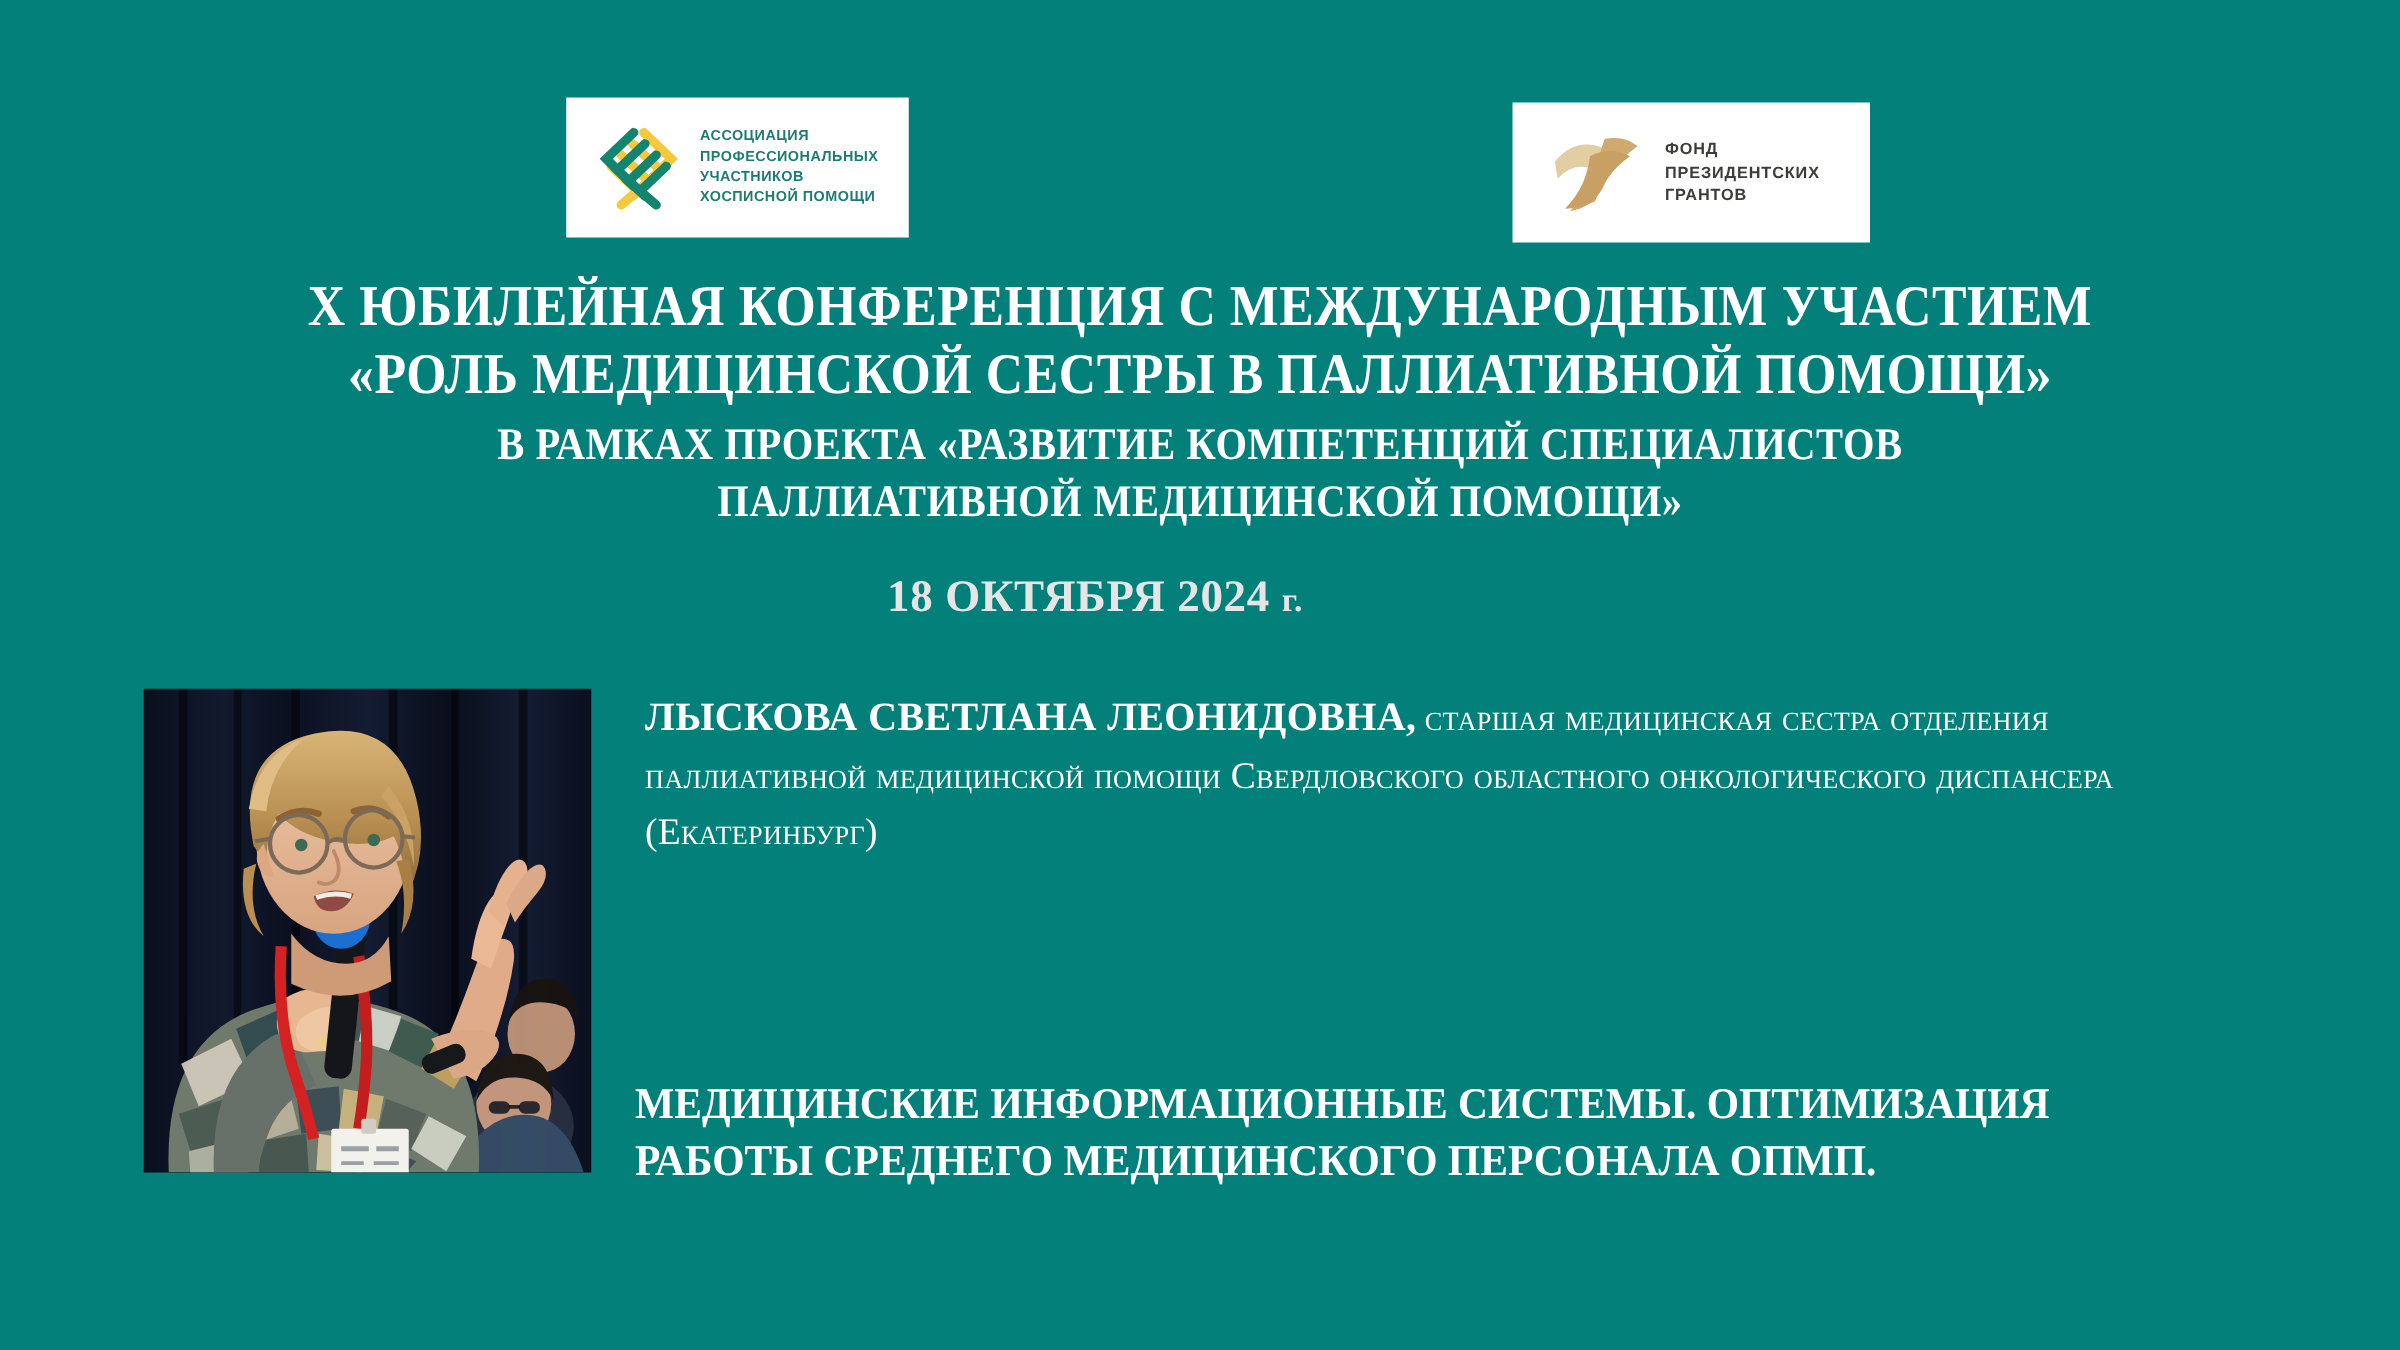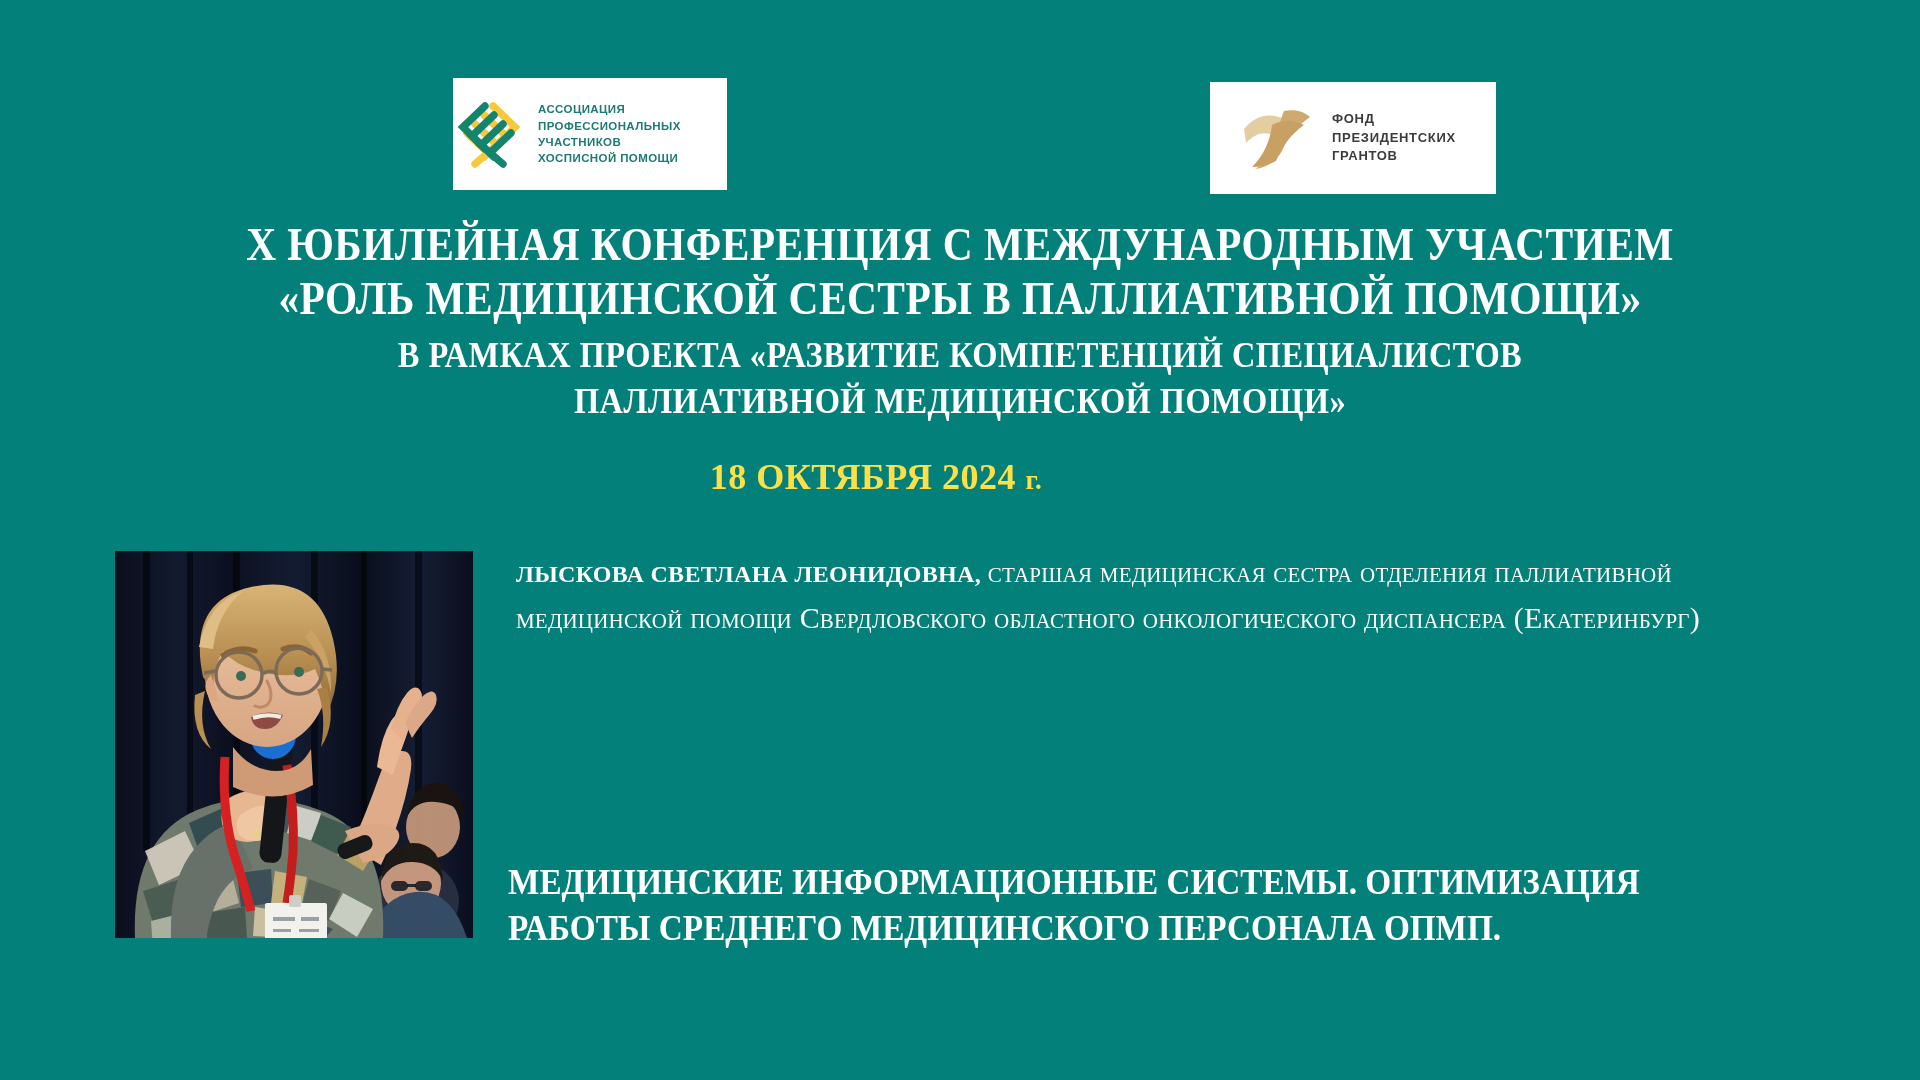--- a/index.html
+++ b/index.html
@@ -27,20 +27,21 @@
     background: #ffffff;
     display: flex;
     align-items: center;
     box-sizing: border-box;
   }
   #logo-assoc {
     left: 453px;
     top: 78px;
     width: 274px;
     height: 112px;
+    padding-left: 22px;
   }
   #logo-grants {
     left: 1210px;
     top: 82px;
     width: 286px;
     height: 112px;
     padding-left: 28px;
   }
   .logo-mark {
     flex: 0 0 auto;
@@ -83,21 +84,21 @@
   #title-line-2 { top: 272px; font-size: 46px; }
   #subtitle-line-1 { top: 334px; font-size: 36px; }
   #subtitle-line-2 { top: 380px; font-size: 36px; }
 
   #event-date {
     position: absolute;
     left: 0;
     top: 456px;
     width: 1752px;
     text-align: center;
-    color: #fde047;
+    color: #e5e5e5;
     font-family: "Liberation Serif", serif;
     font-weight: bold;
     font-size: 36px;
     letter-spacing: 0.5px;
     white-space: nowrap;
   }
   #event-date .suffix {
     font-size: 27px;
     font-weight: bold;
     text-transform: lowercase;
@@ -121,21 +122,21 @@
     left: 516px;
     top: 549px;
     width: 1215px;
     color: #ffffff;
     font-family: "Liberation Serif", serif;
     font-size: 27px;
     line-height: 1.52;
     text-align: left;
   }
   #speaker-block .name {
-    font-size: 24px;
+    font-size: 32px;
     font-weight: bold;
     text-transform: uppercase;
     letter-spacing: 0.3px;
   }
   #speaker-block .role {
     font-variant: small-caps;
     font-size: 30px;
     letter-spacing: 0.2px;
   }
 

